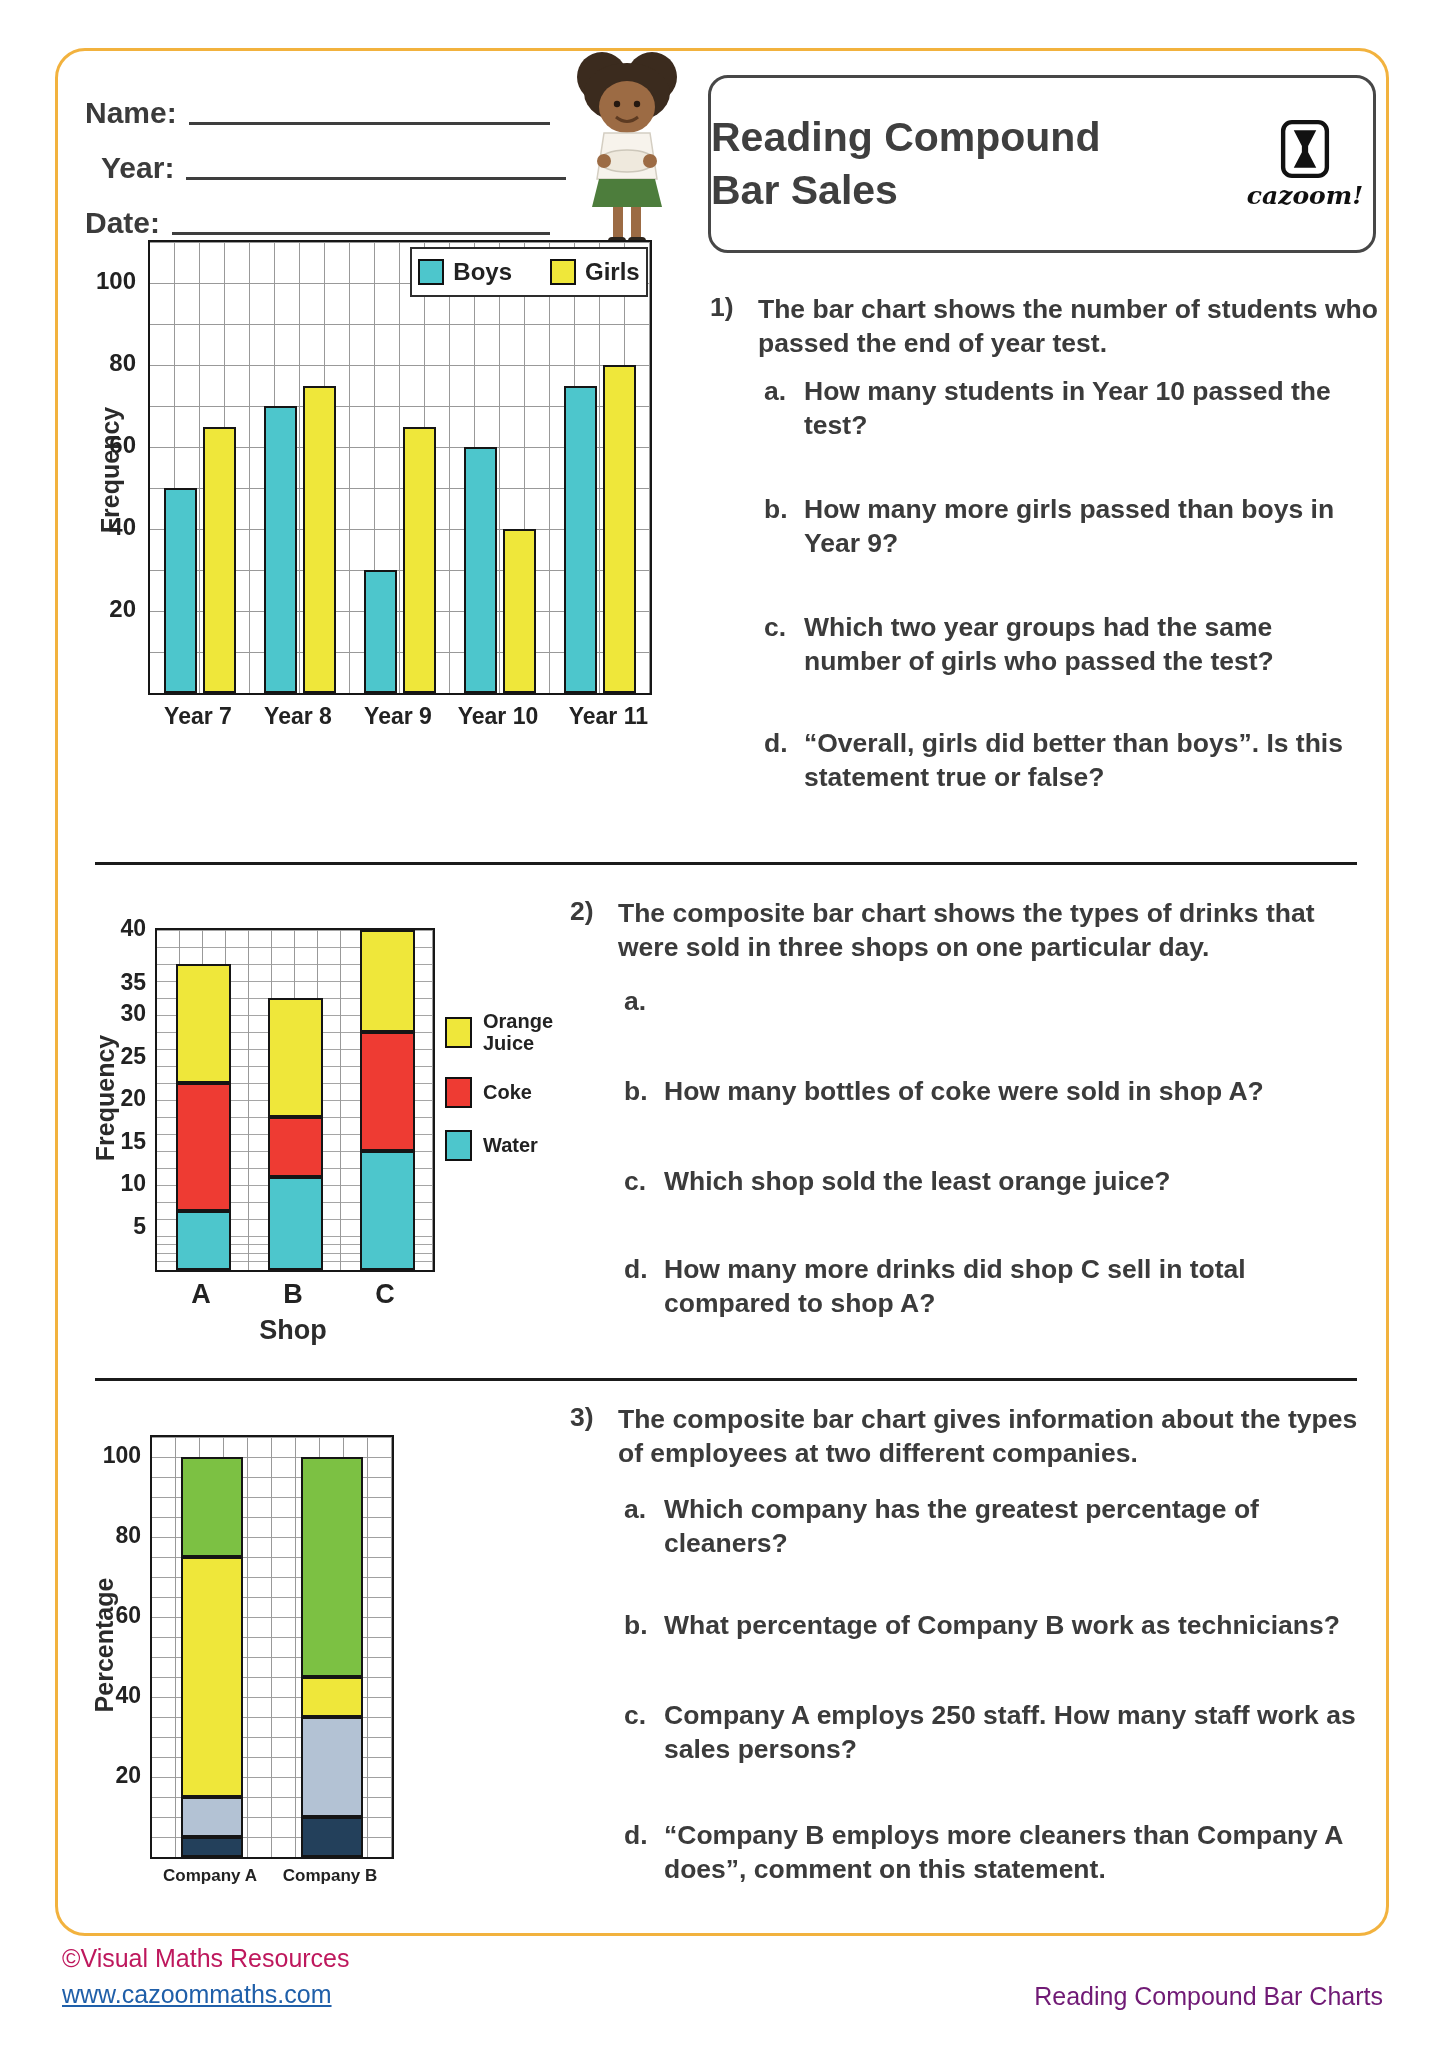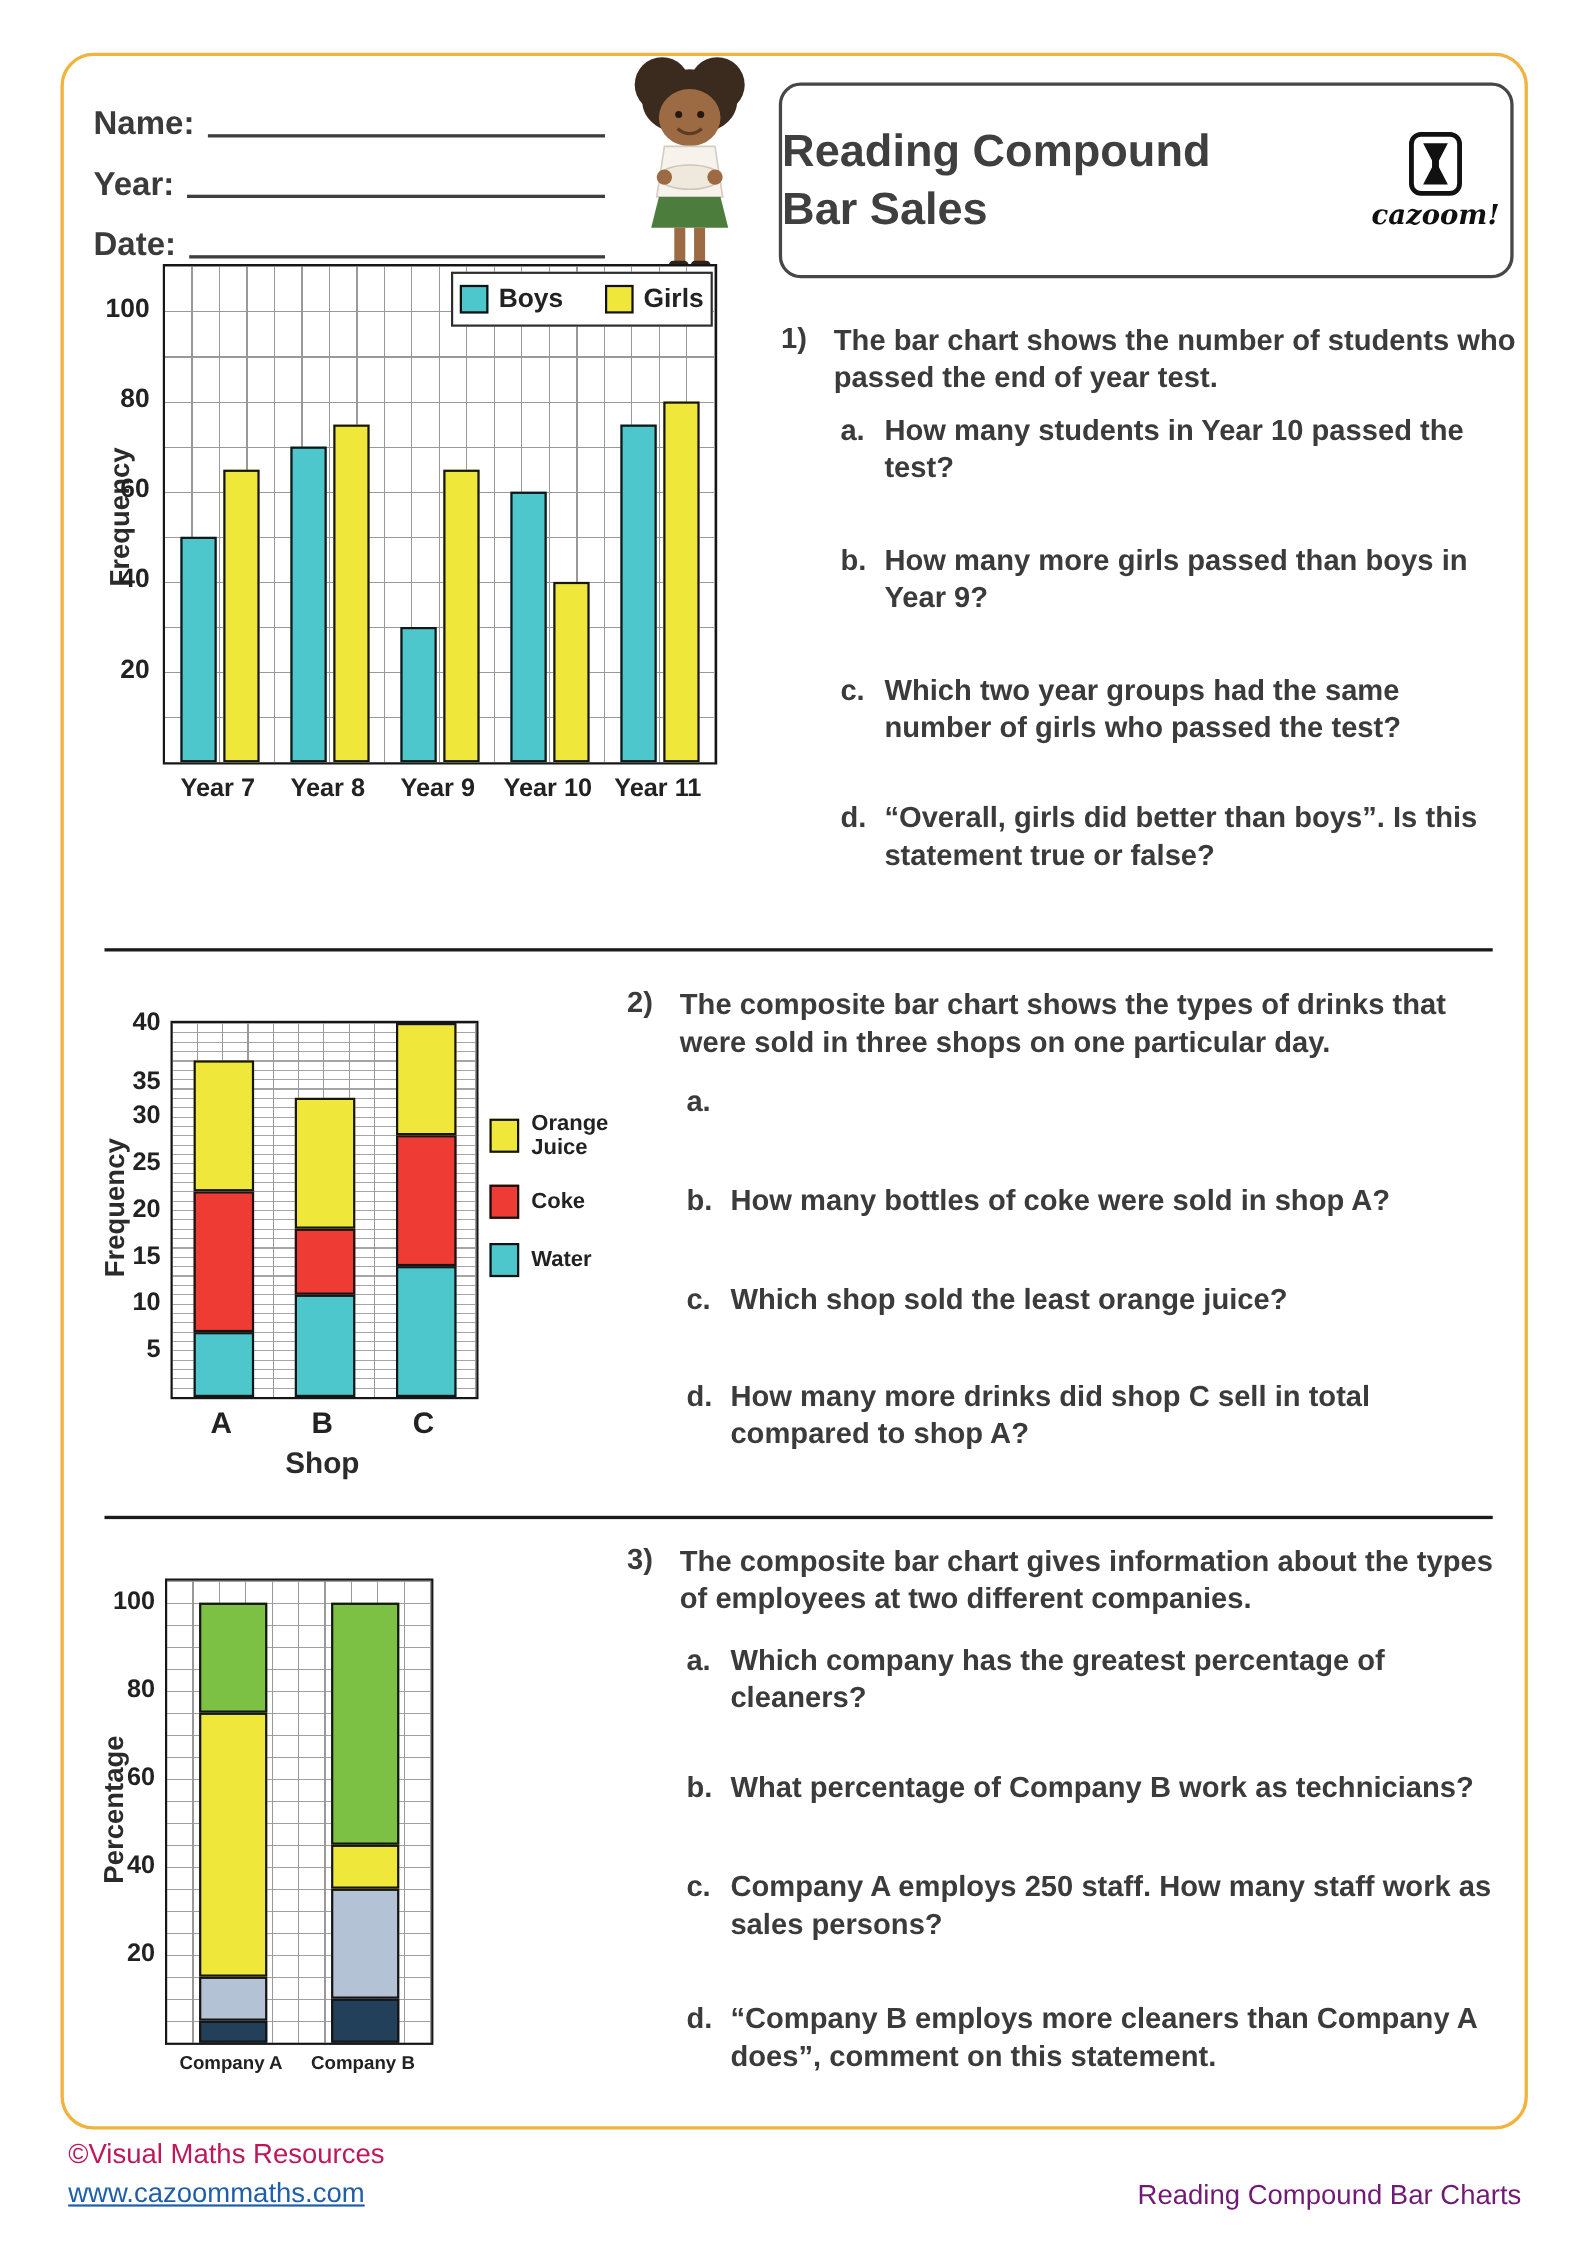--- a/index.html
+++ b/index.html
@@ -101,21 +101,21 @@
 </style>
 </head>
 <body>
 
 <div class="frame"></div>
 
 <div class="hrow" style="top:88px;">
   <span class="hlabel">Name:</span>
   <span class="hline"></span>
 </div>
-<div class="hrow" style="top:143px;">
+<div class="hrow" style="top:143px;margin-left:16px;">
   <span class="hlabel">Year:</span>
   <span class="hline"></span>
 </div>
 <div class="hrow" style="top:198px;">
   <span class="hlabel">Date:</span>
   <span class="hline"></span>
 </div>
 
 <svg class="girl" viewBox="0 0 150 210">
   <circle cx="50" cy="30" r="25" fill="#3b2b1e"></circle>
@@ -169,21 +169,21 @@
       <div class="bar" style="left: 314px; width: 33px; height: 246px; background: rgb(77, 198, 204);"></div>
       <div class="bar" style="left: 353px; width: 33px; height: 164px; background: rgb(239, 231, 58);"></div>
       <div class="bar" style="left: 414px; width: 33px; height: 307.5px; background: rgb(77, 198, 204);"></div>
       <div class="bar" style="left: 453px; width: 33px; height: 328px; background: rgb(239, 231, 58);"></div>
     </div>
   <div class="xticks">
       <span style="left: 0px; width: 100px;">Year 7</span>
       <span style="left: 100px; width: 100px;">Year 8</span>
       <span style="left: 200px; width: 100px;">Year 9</span>
       <span style="left: 300px; width: 100px;">Year 10</span>
-      <span style="left: 400px; width: 100px;">Year 11</span>
+      <span style="left: 400px; width: 100px; text-align: right;">Year 11</span>
     </div>
   <div class="legend-h">
     <div class="litem">
       <span class="sw" style="background: rgb(77, 198, 204);"></span>
       <span class="llabel">Boys</span>
     </div>
     <div class="litem">
       <span class="sw" style="background: rgb(239, 231, 58);"></span>
       <span class="llabel">Girls</span>
     </div>

